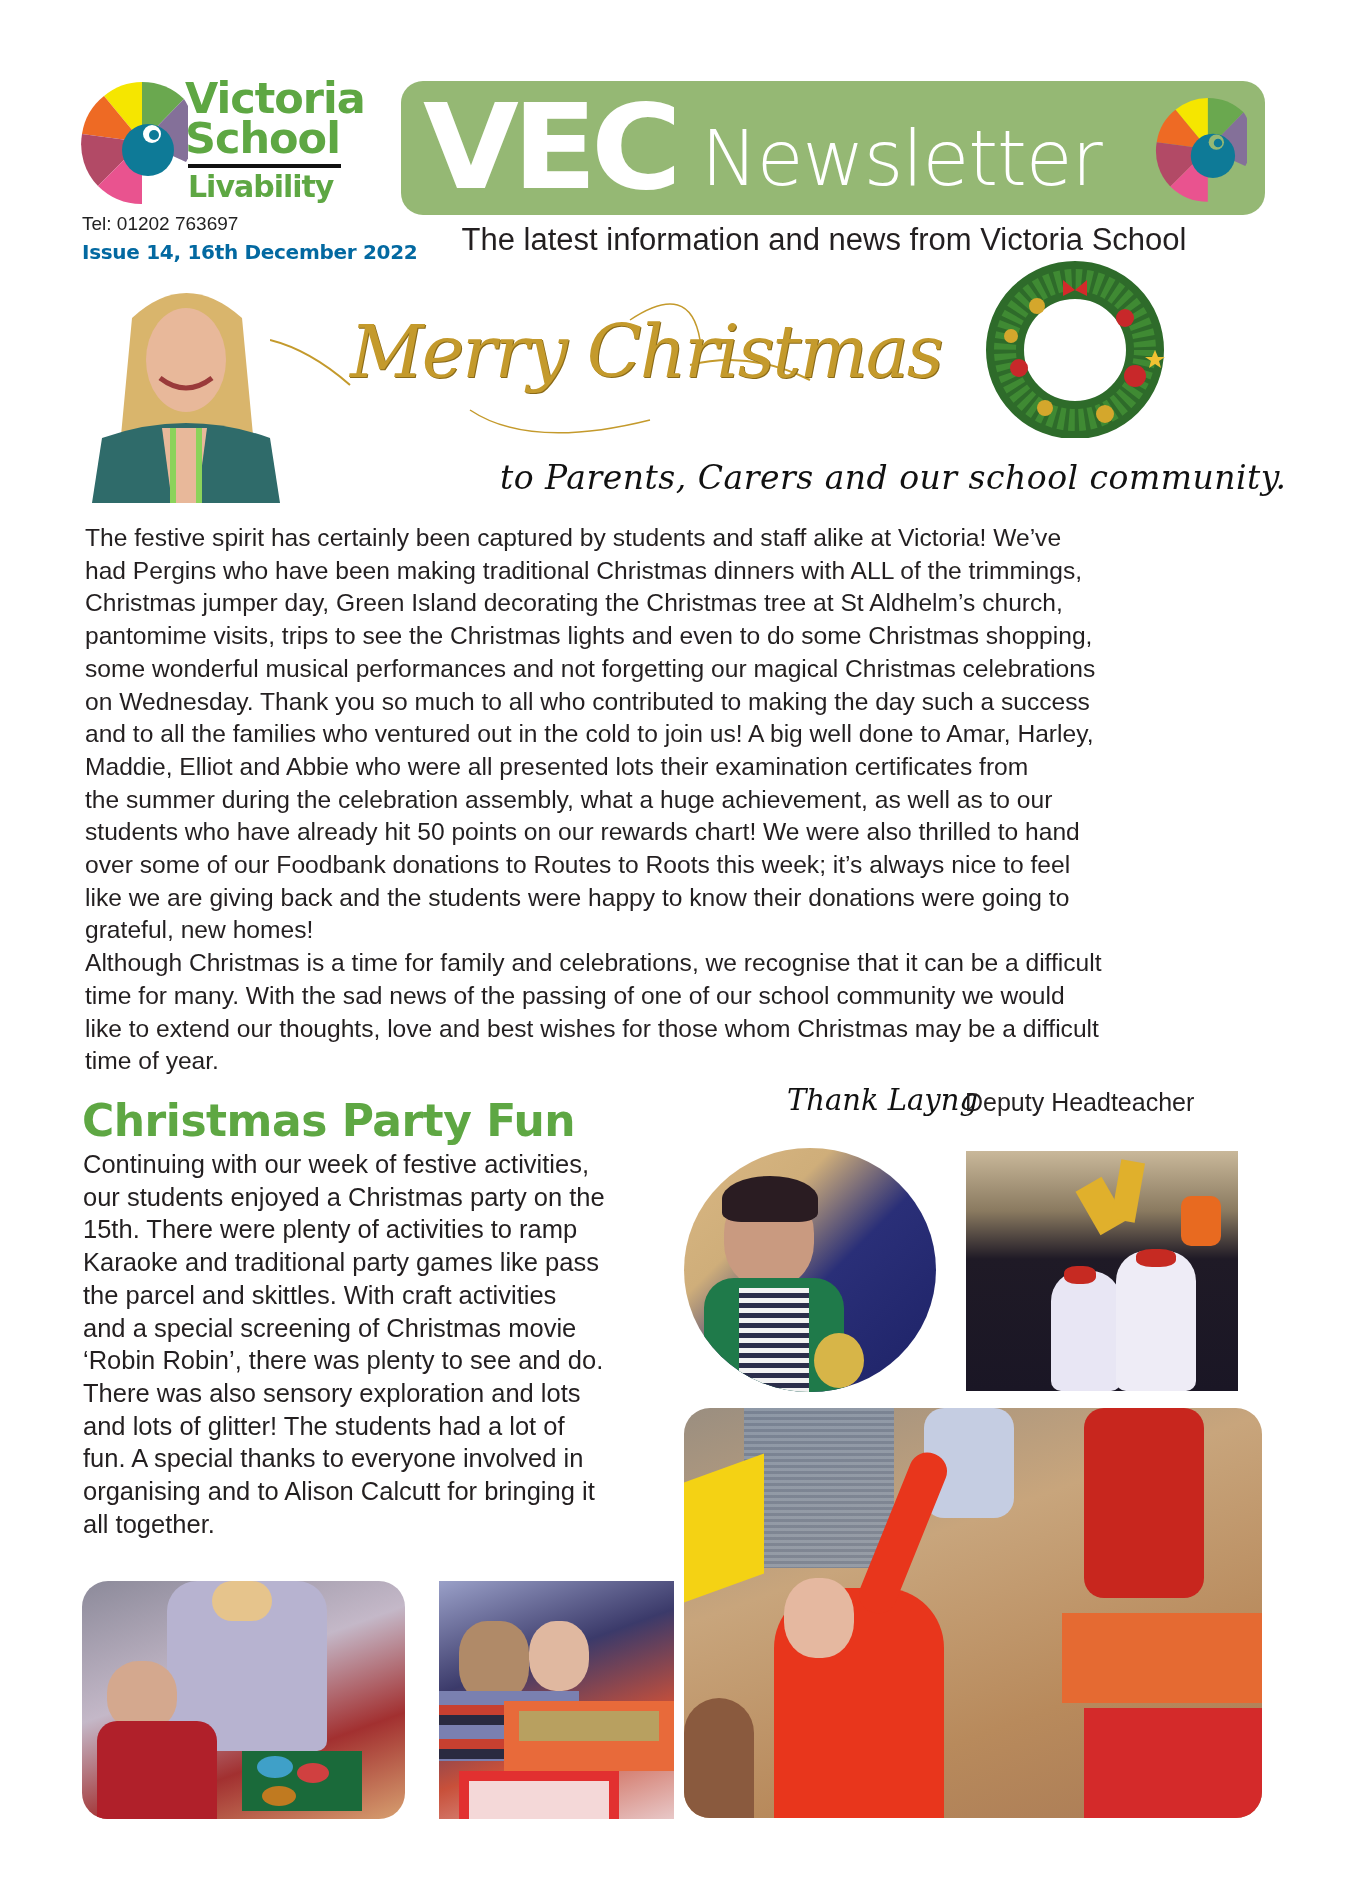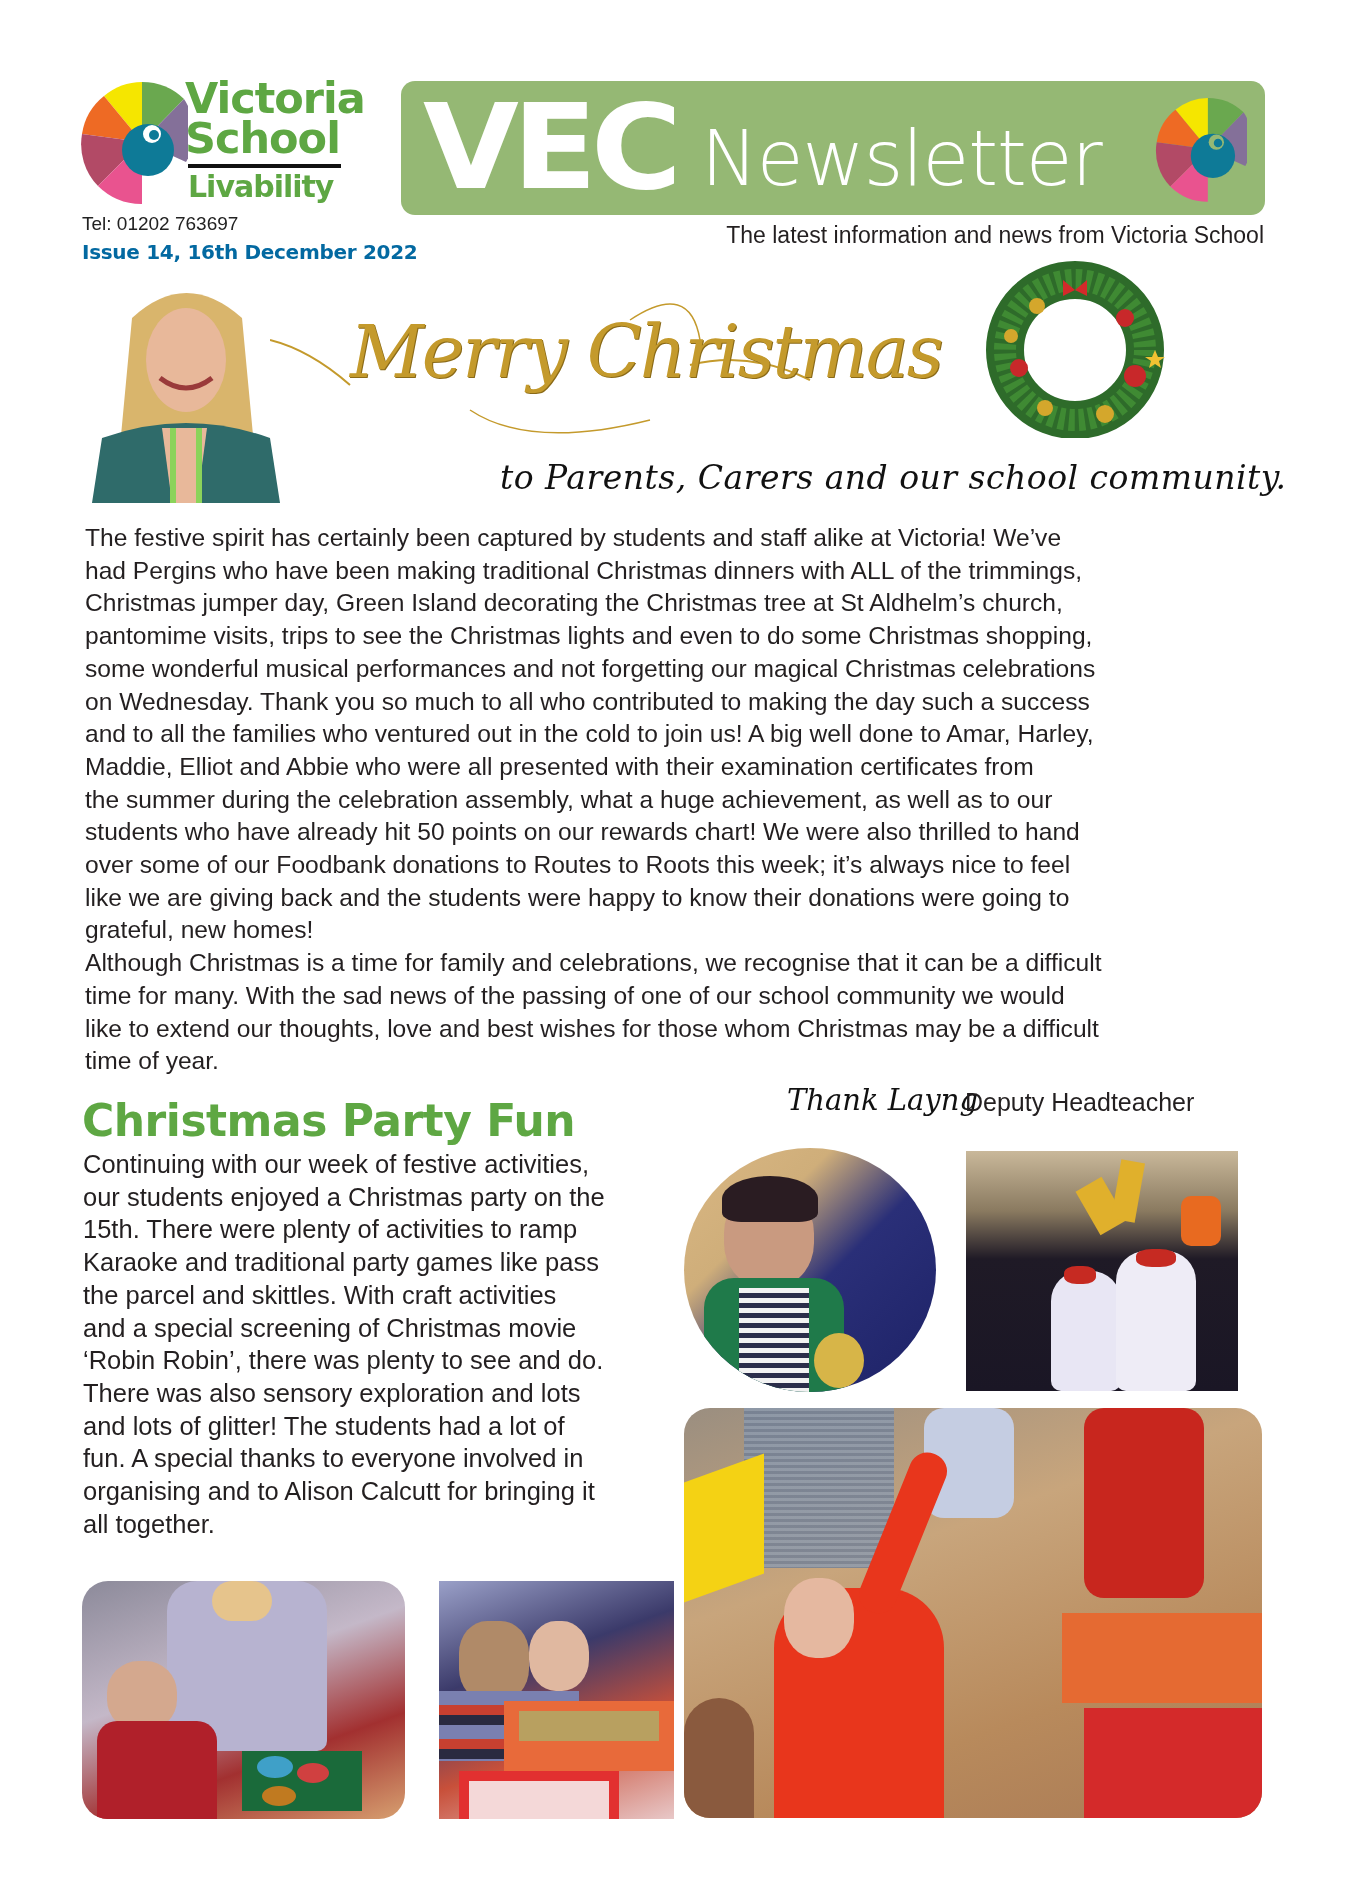--- a/index.html
+++ b/index.html
@@ -14,26 +14,26 @@
   .logo-line { font-family: "DejaVu Sans", sans-serif; font-weight: 800; color: #5ea743; letter-spacing: -1px; line-height: 40px; }
   .logo-victoria { font-size: 43px; }
   .logo-school { font-size: 43px; }
   .logo-rule { width: 153px; height: 4px; background: #111; margin: 6px 0 3px 3px; }
   .logo-livability { font-size: 30px; line-height: 32px; margin-left: 3px; }
 
   .tel { left: 82px; top: 213px; font-size: 19px; font-family: "Liberation Sans", sans-serif; color: #222; }
   .issue { left: 82px; top: 240px; font-size: 20px; font-weight: bold; font-family: "DejaVu Sans", sans-serif; color: #0369a1; letter-spacing: -0.3px; }
 
   
-  .banner { left: 401px; top: 81px; width: 864px; height: 134px; background: #95b874; border-radius: 14px; overflow: hidden; }
+  .banner { left: 401px; top: 81px; width: 864px; height: 134px; background: #95b874; border-radius: 22px; overflow: hidden; }
   .vec { position: absolute; left: 22px; top: 4px; font-family: "DejaVu Sans", sans-serif; font-weight: 900; font-size: 118px; color: #fff; letter-spacing: -6px; line-height: 124px; transform: scaleX(1.05); transform-origin: left; }
   .newsletter { position: absolute; left: 300px; top: 30px; font-family: "DejaVu Sans", sans-serif; font-weight: 300; font-size: 76px; color: #fff; line-height: 96px; letter-spacing: -1px; }
   .banner-mark { position: absolute; right: 18px; top: 15px; width: 92px; height: 106px; }
 
-  .tagline { left: 400px; top: 222px; width: 864px; text-align: right; font-size: 23px; font-family: "Liberation Sans", sans-serif; color: #231f20; }
+  .tagline { left: 392px; top: 222px; width: 864px; text-align: center; font-size: 31px; font-family: "Liberation Sans", sans-serif; color: #231f20; }
 
   
   .portrait { left: 92px; top: 278px; width: 188px; height: 225px; overflow: hidden; background: linear-gradient(180deg,#fafafa 0%,#f0ece8 100%); }
   .merry { left: 270px; top: 290px; width: 700px; height: 180px; }
   .merry-text { position: absolute; left: 80px; top: 20px; font-family: "DejaVu Serif", serif; font-style: italic; font-size: 72px; color: #c49a2c; letter-spacing: -2px; text-shadow: 1px 1px 0 #8a6a18; }
   .wreath { left: 975px; top: 258px; width: 200px; height: 180px; }
   .tocommunity { left: 500px; top: 458px; font-family: "DejaVu Serif", serif; font-style: italic; font-size: 33px; color: #111; letter-spacing: 0.5px; }
 
   
   .intro { left: 85px; top: 522px; width: 1190px; font-family: "Liberation Sans", sans-serif; font-size: 24.6px; line-height: 32.7px; color: #231f20; }
@@ -144,21 +144,21 @@
 <div class="abs tocommunity">to Parents, Carers and our school community.</div>
 
 <div class="abs intro">
   <p>The festive spirit has certainly been captured by students and staff alike at Victoria! We’ve</p>
   <p>had Pergins who have been making traditional Christmas dinners with ALL of the trimmings,</p>
   <p>Christmas jumper day, Green Island decorating the Christmas tree at St Aldhelm’s church,</p>
   <p>pantomime visits, trips to see the Christmas lights and even to do some Christmas shopping,</p>
   <p>some wonderful musical performances and not forgetting our magical Christmas celebrations</p>
   <p>on Wednesday. Thank you so much to all who contributed to making the day such a success</p>
   <p>and to all the families who ventured out in the cold to join us! A big well done to Amar, Harley,</p>
-  <p>Maddie, Elliot and Abbie who were all presented with their examination certificates from</p>
+  <p>Maddie, Elliot and Abbie who were all presented lots their examination certificates from</p>
   <p>the summer during the celebration assembly, what a huge achievement, as well as to our</p>
   <p>students who have already hit 50 points on our rewards chart! We were also thrilled to hand</p>
   <p>over some of our Foodbank donations to Routes to Roots this week; it’s always nice to feel</p>
   <p>like we are giving back and the students were happy to know their donations were going to</p>
   <p>grateful, new homes!</p>
   <p>Although Christmas is a time for family and celebrations, we recognise that it can be a difficult</p>
   <p>time for many. With the sad news of the passing of one of our school community we would</p>
   <p>like to extend our thoughts, love and best wishes for those whom Christmas may be a difficult</p>
   <p>time of year.</p>
 </div>

